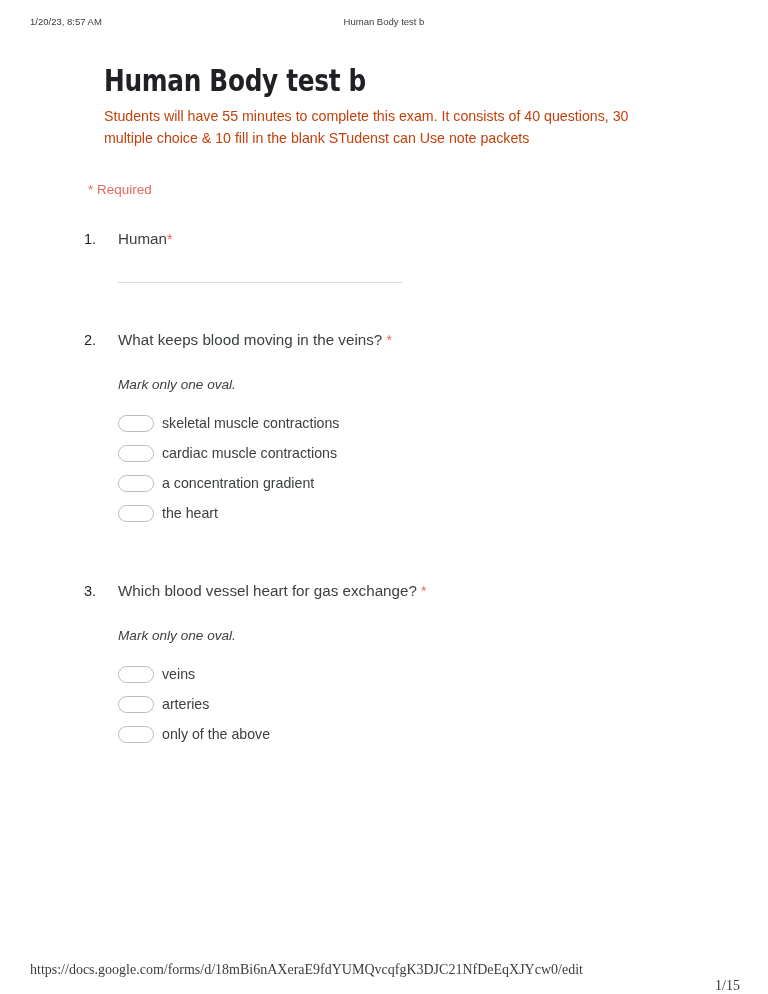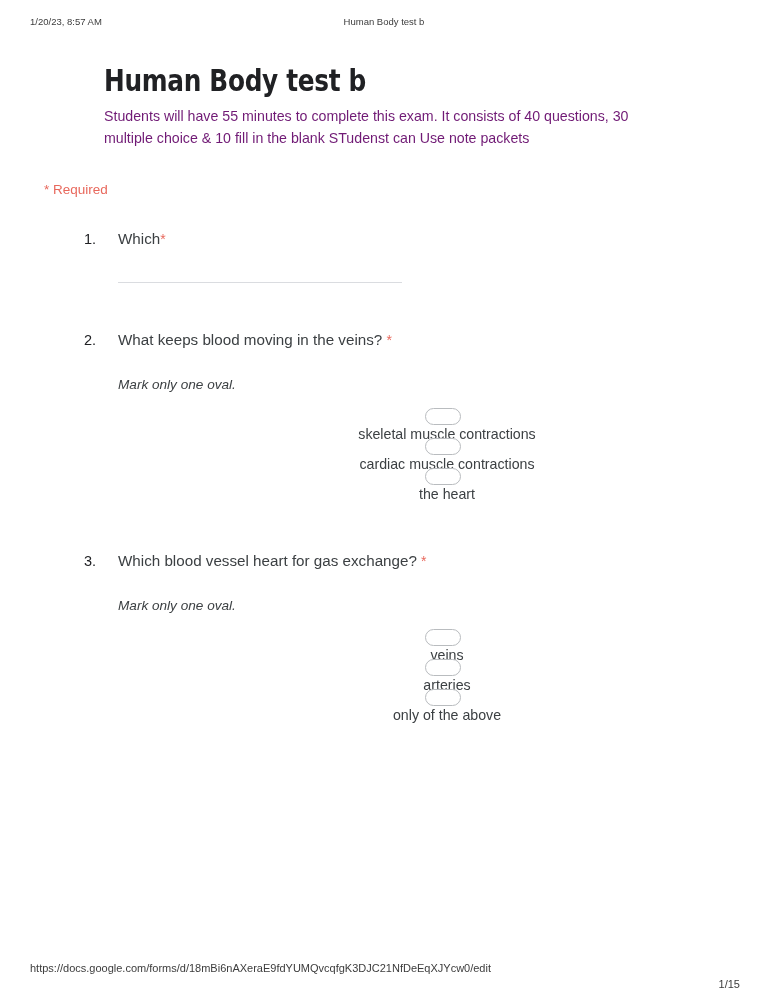--- a/index.html
+++ b/index.html
@@ -41,22 +41,23 @@
     white-space: nowrap;
   }
 
   
   .print-footer {
     position: absolute;
     bottom: 18px;
     left: 0;
     width: 768px;
     height: 14px;
-    font-size: 11px;
+    font-size: 14px;
     color: #3c3c3c;
+    font-family: Liberation Serif, serif;
   }
   .print-footer .pf-url {
     position: absolute;
     left: 30px;
     top: 0;
     white-space: nowrap;
   }
   .print-footer .pf-page {
     position: absolute;
     right: 28px;
@@ -84,26 +85,26 @@
     transform: scaleX(0.80);
     transform-origin: 104px 50%;
     white-space: nowrap;
   }
 
   .form-description {
     margin: 6px 0 0 0;
     padding: 0 94px 0 104px;
     font-size: 14.2px;
     line-height: 21.5px;
-    color: #701a75;
+    color: #c2410c;
   }
 
   .required-note {
     margin: 32px 0 0 0;
-    padding: 0 0 0 44px;
+    padding: 0 0 0 88px;
     font-size: 13.5px;
     line-height: 18px;
     color: #e8685c;
   }
 
   
   .question {
     position: relative;
     padding: 0 0 0 84px;
     margin-top: 30px;
@@ -151,21 +152,20 @@
   }
 
   
   .options {
     margin: 14px 0 0 34px;
   }
   .option-row {
     display: flex;
     align-items: center;
     height: 30px;
-    flex-direction: column;
   }
   .oval {
     flex: 0 0 auto;
     width: 36px;
     height: 17px;
     border: 1.3px solid #b9bcbf;
     border-radius: 9px;
     background: #ffffff;
     box-sizing: border-box;
   }
@@ -189,21 +189,21 @@
 
   <h1 class="form-title">Human Body test b</h1>
 
   <p class="form-description">Students will have 55 minutes to complete this exam. It consists of 40 questions, 30 multiple choice &amp; 10 fill in the blank STudenst can Use note packets</p>
 
   <p class="required-note">* Required</p>
 
   <div class="question">
     <div class="question-head">
       <span class="q-number">1.</span>
-      <span class="q-text"><span>Which</span><span class="q-required-star">*</span></span>
+      <span class="q-text"><span>Human</span><span class="q-required-star">*</span></span>
     </div>
     <div class="answer-line"></div>
   </div>
 
   <div class="question" style="margin-top:47px;">
     <div class="question-head">
       <span class="q-number">2.</span>
       <span class="q-text"><span>What keeps blood moving in the veins?</span> <span class="q-required-star">*</span></span>
 
     </div>
@@ -212,20 +212,24 @@
       <div class="option-row">
         <span class="oval"></span>
         <span class="option-label">skeletal muscle contractions</span>
       </div>
       <div class="option-row">
         <span class="oval"></span>
         <span class="option-label">cardiac muscle contractions</span>
       </div>
       <div class="option-row">
         <span class="oval"></span>
+        <span class="option-label">a concentration gradient</span>
+      </div>
+      <div class="option-row">
+        <span class="oval"></span>
         <span class="option-label">the heart</span>
       </div>
     </div>
   </div>
 
   <div class="question" style="margin-top:53px;">
     <div class="question-head">
       <span class="q-number">3.</span>
       <span class="q-text"><span>Which blood vessel heart for gas exchange?</span> <span class="q-required-star">*</span></span>
 

